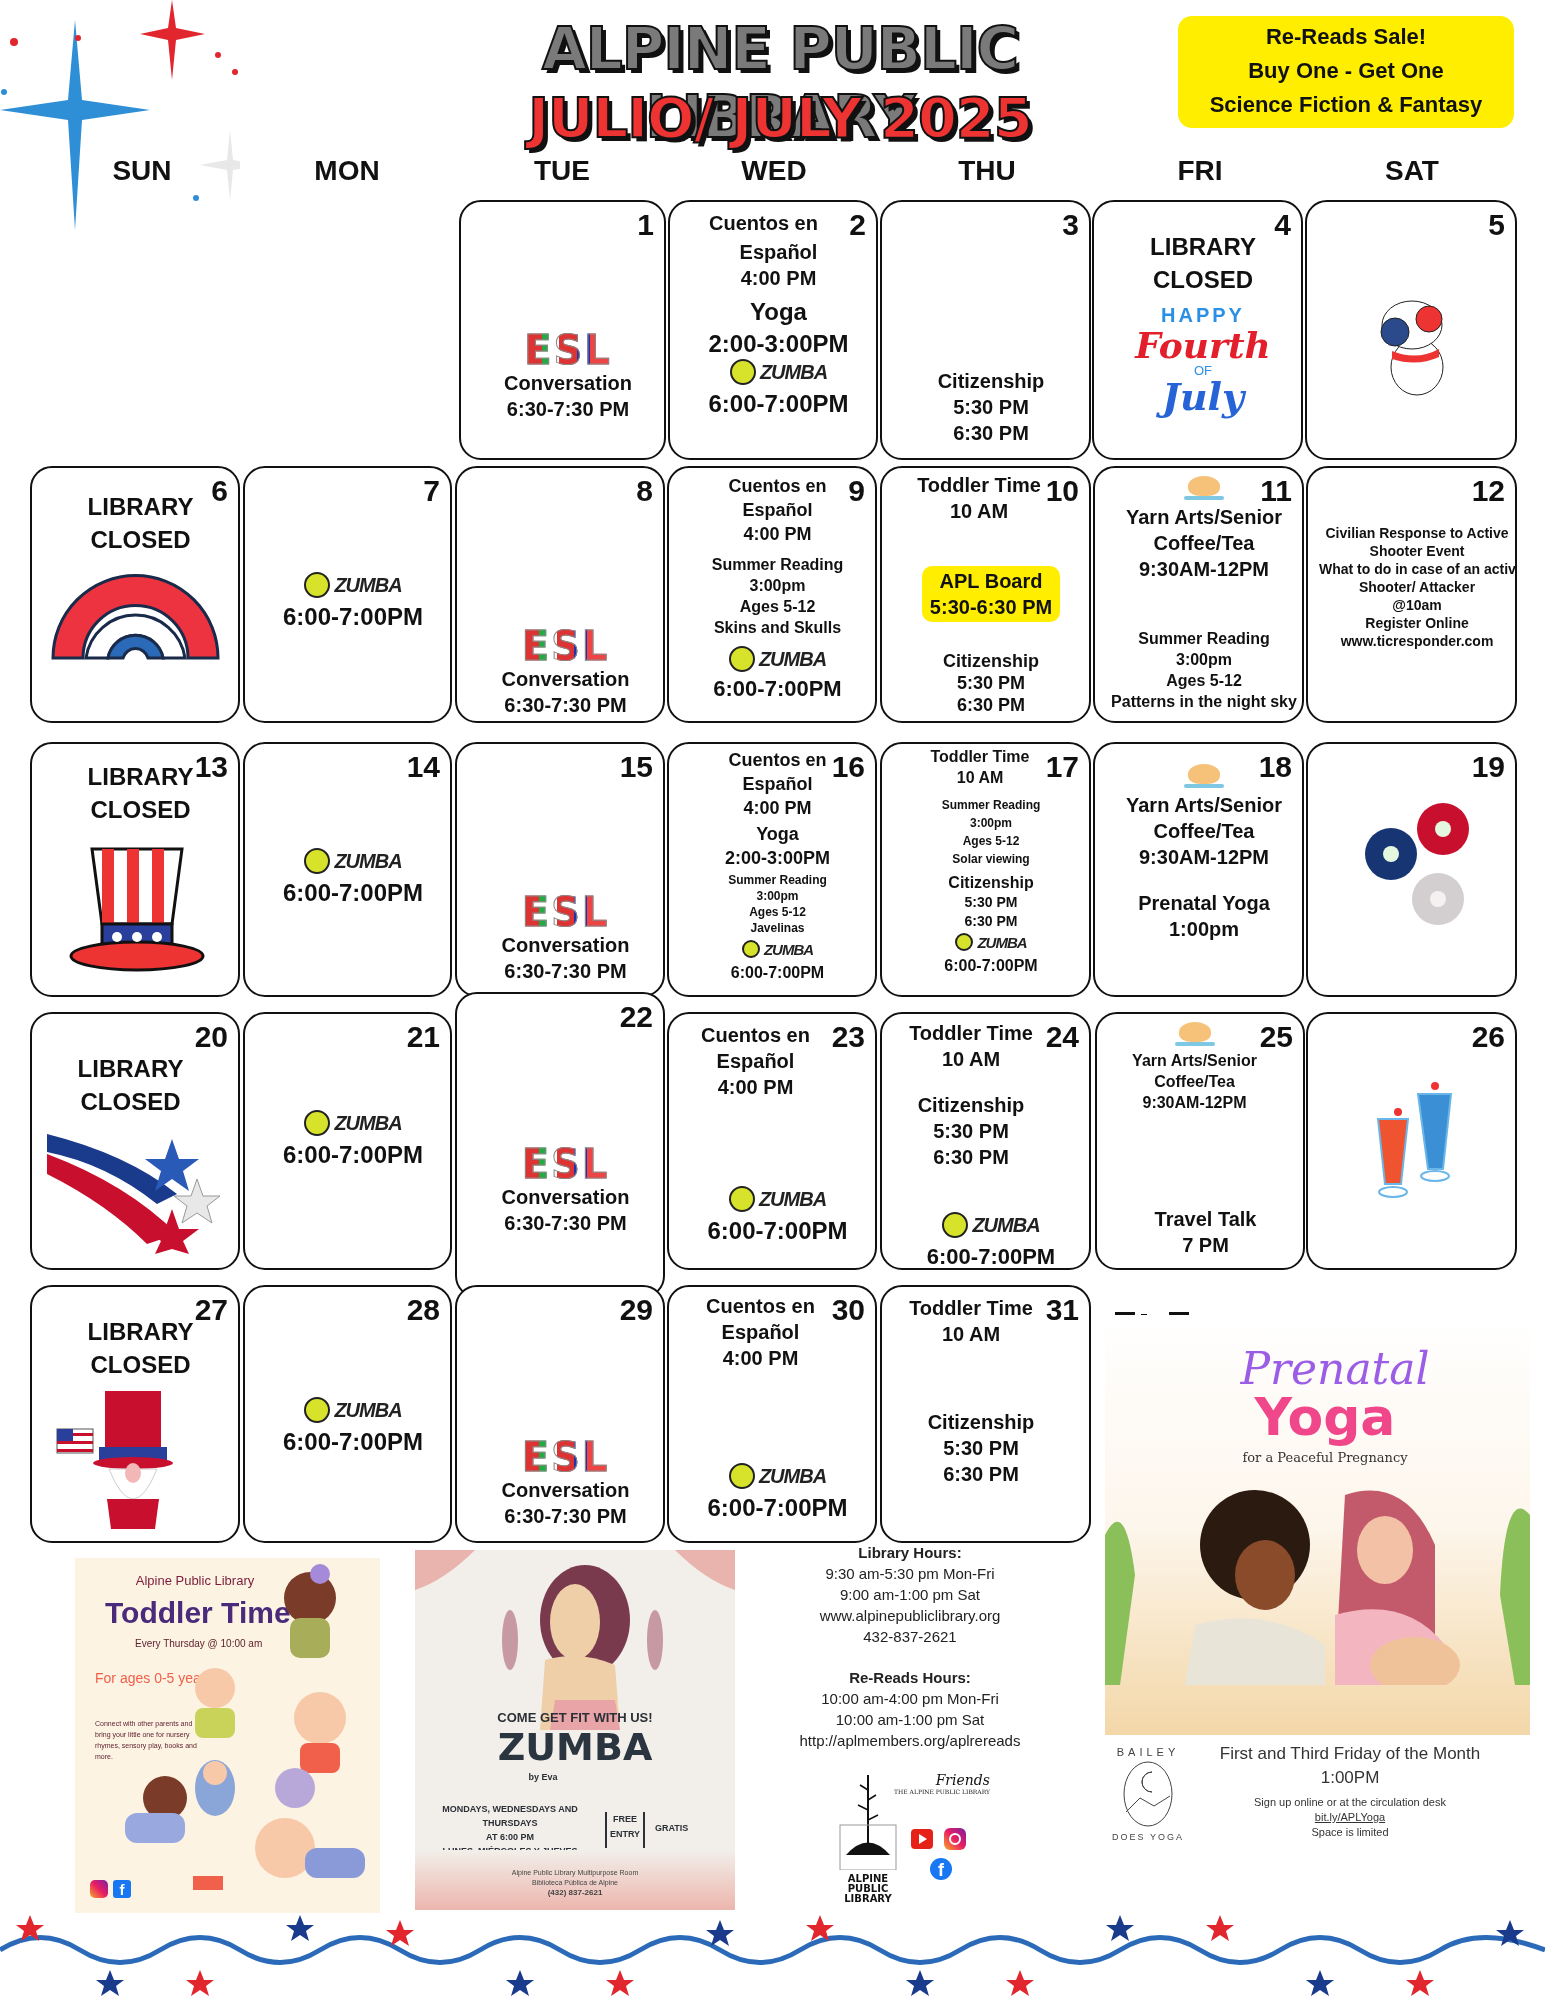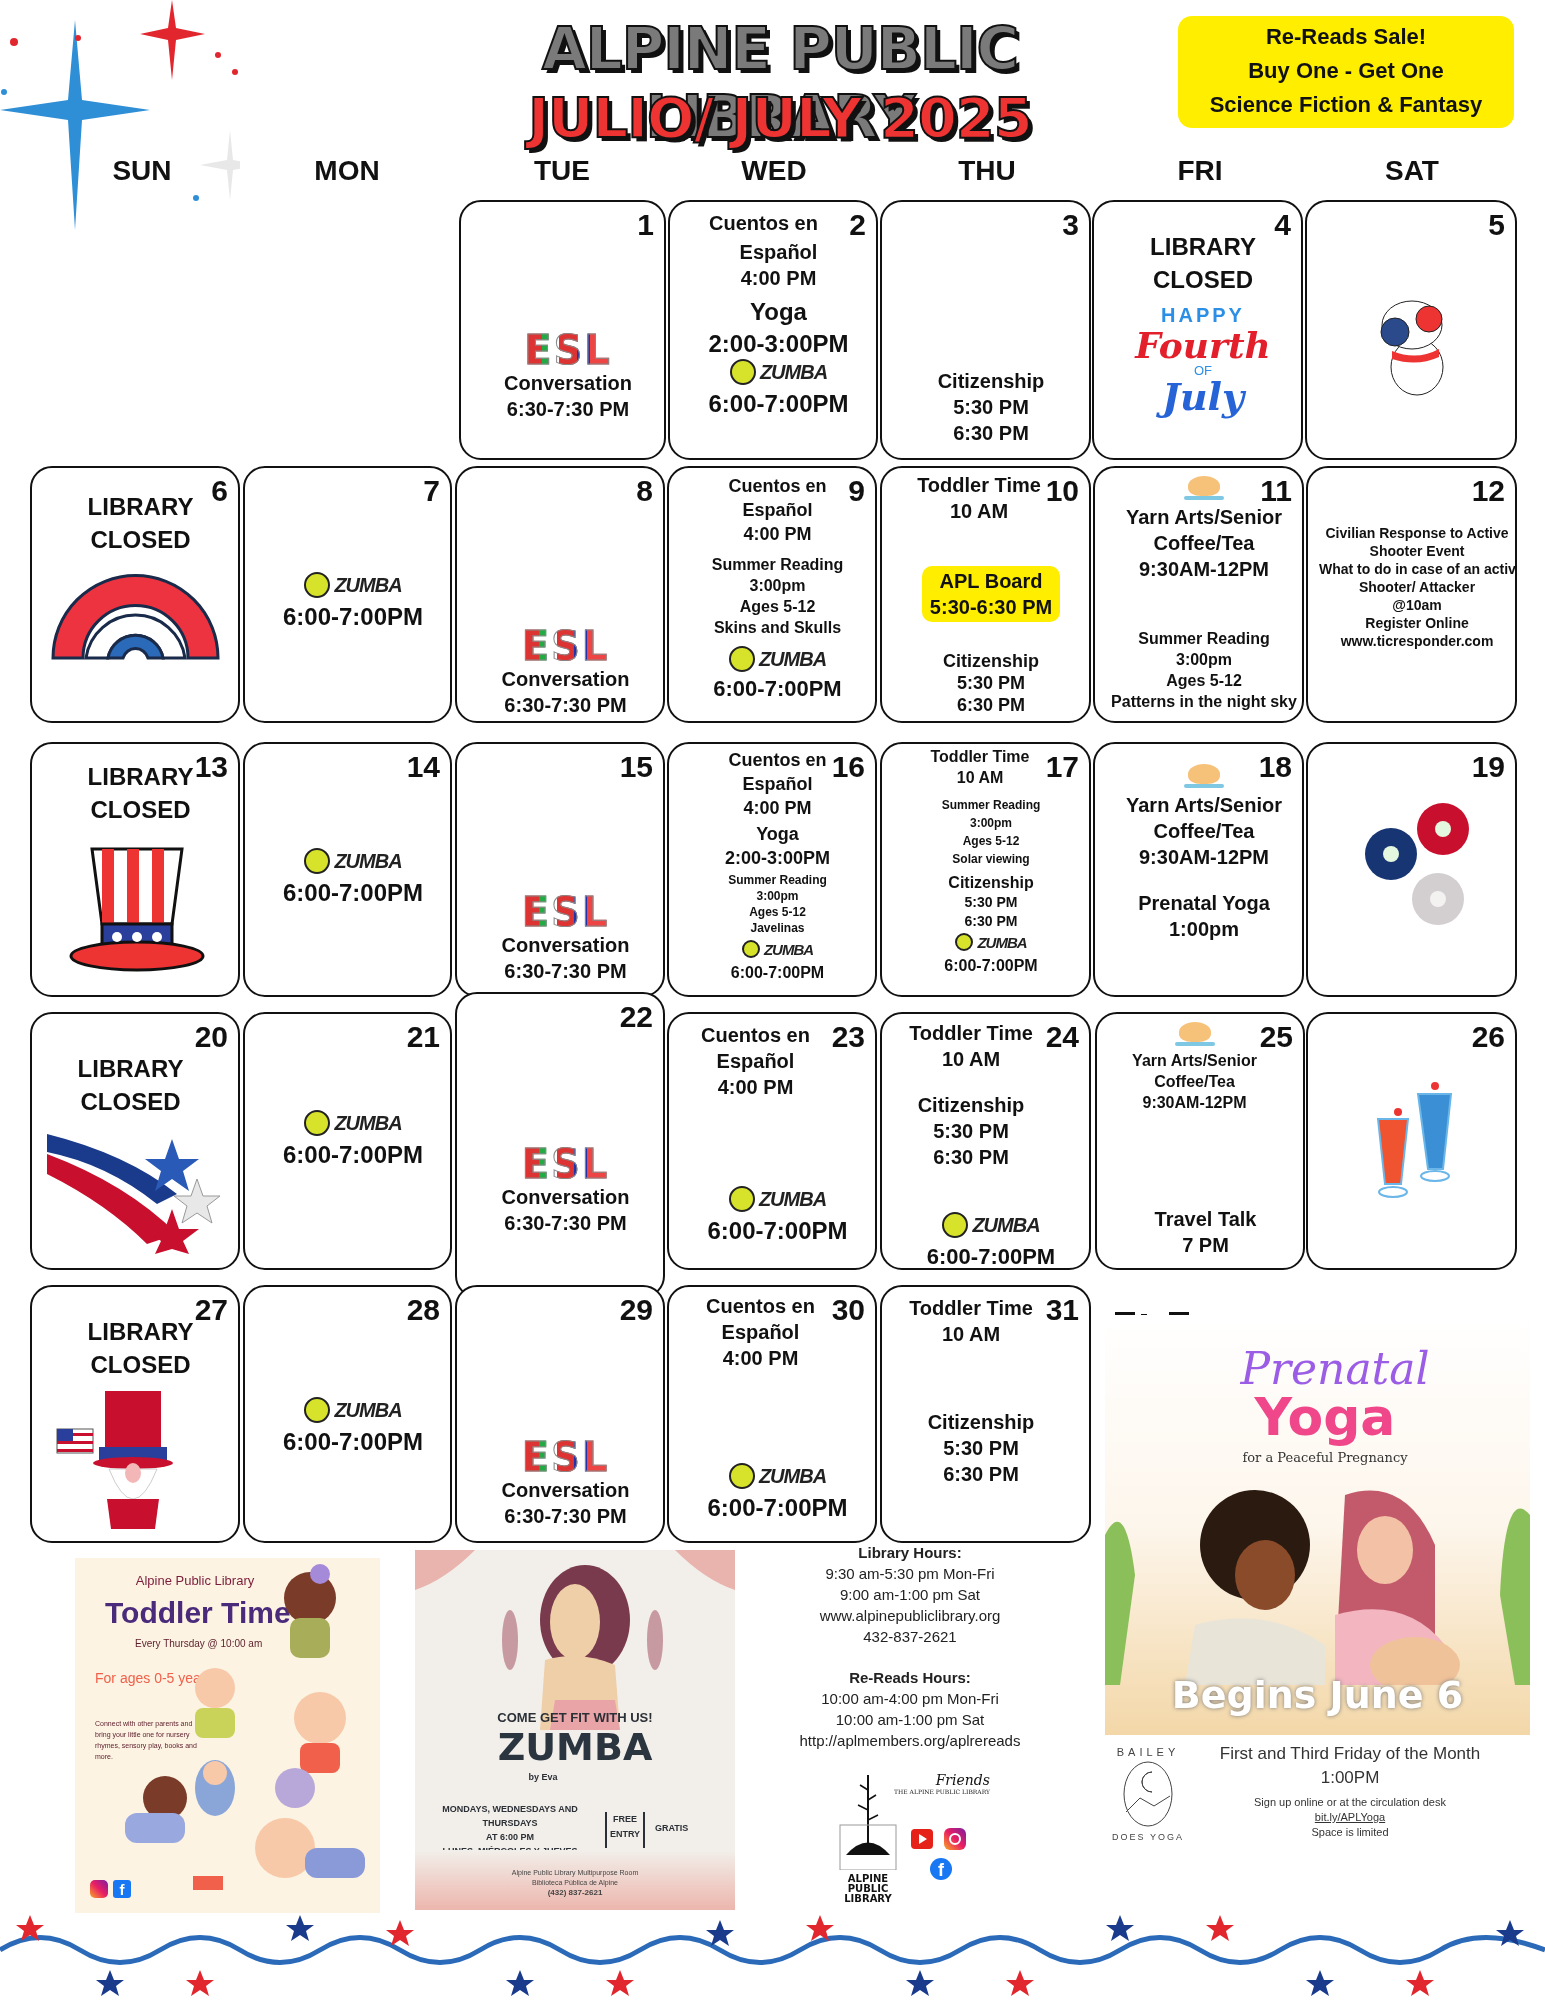--- a/index.html
+++ b/index.html
@@ -527,21 +527,20 @@
     <path d="M0 60 Q20 20 30 100 L15 210 L0 210Z" fill="#8bbf5a"></path>
     <path d="M425 40 Q400 10 395 120 L410 210 L425 210Z" fill="#8bbf5a"></path>
     <circle cx="150" cy="70" r="55" fill="#2b1a10"></circle>
     <ellipse cx="160" cy="100" rx="30" ry="35" fill="#8a4b2a"></ellipse>
     <path d="M240 20 Q300 0 330 70 L330 200 L230 200 Z" fill="#c35a6b"></path>
     <ellipse cx="280" cy="75" rx="28" ry="34" fill="#f3c2a6"></ellipse>
     <path d="M90 150 Q160 130 220 170 L220 210 L80 210Z" fill="#e9e4d8"></path>
     <path d="M230 140 Q300 120 340 170 L340 210 L230 210Z" fill="#f3b6c0"></path>
     <ellipse cx="310" cy="190" rx="45" ry="28" fill="#f0c29a"></ellipse>
   </svg>
-  <div class="abs" style="left:0;top:358px;width:425px;text-align:center;font-family:'DejaVu Sans',sans-serif;font-weight:bold;font-size:38px;color:#fff;text-shadow:0 0 4px #777">Begins June 6</div>
 </div>
 <div class="abs" style="left:1108px;top:1742px;width:80px;height:100px">
   <svg width="80" height="100">
     <ellipse cx="40" cy="52" rx="24" ry="32" fill="none" stroke="#444"></ellipse>
     <path d="M44 30 A10 10 0 1 0 44 50 A8 8 0 1 1 44 30" fill="none" stroke="#444"></path>
     <path d="M18 70 L32 56 L46 64 L62 54" fill="none" stroke="#444"></path>
     <text x="40" y="14" font-size="11" text-anchor="middle" fill="#444" font-family="Liberation Sans, sans-serif" letter-spacing="4">BAILEY</text>
     <text x="40" y="98" font-size="9" text-anchor="middle" fill="#444" font-family="Liberation Sans, sans-serif" letter-spacing="2">DOES YOGA</text>
   </svg>
 </div>

